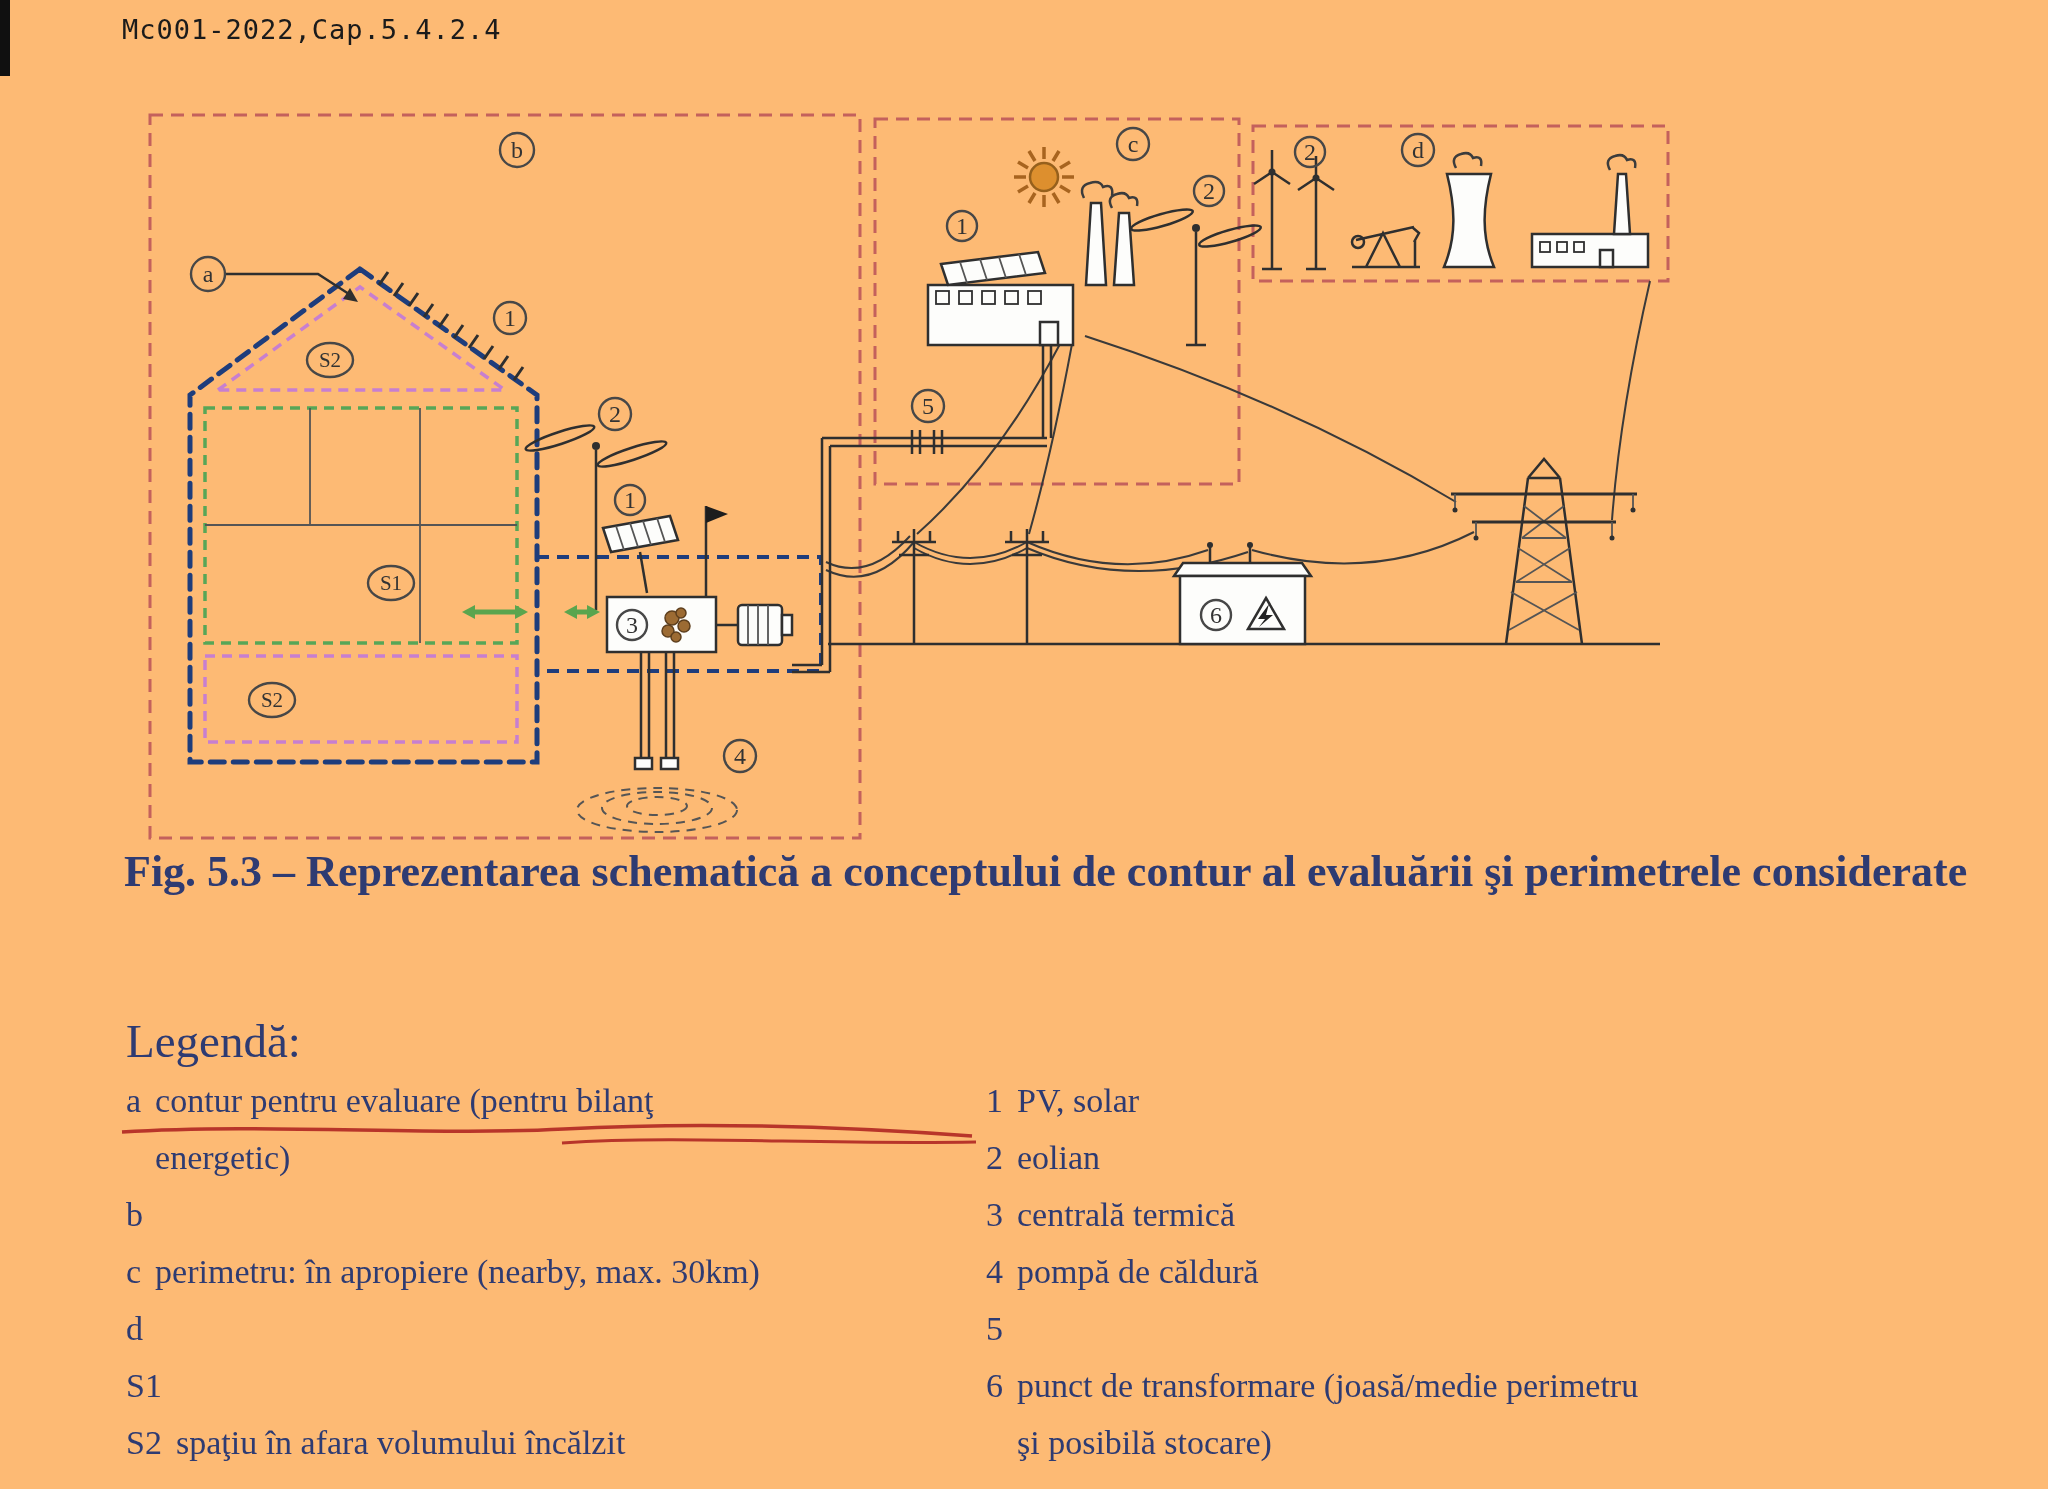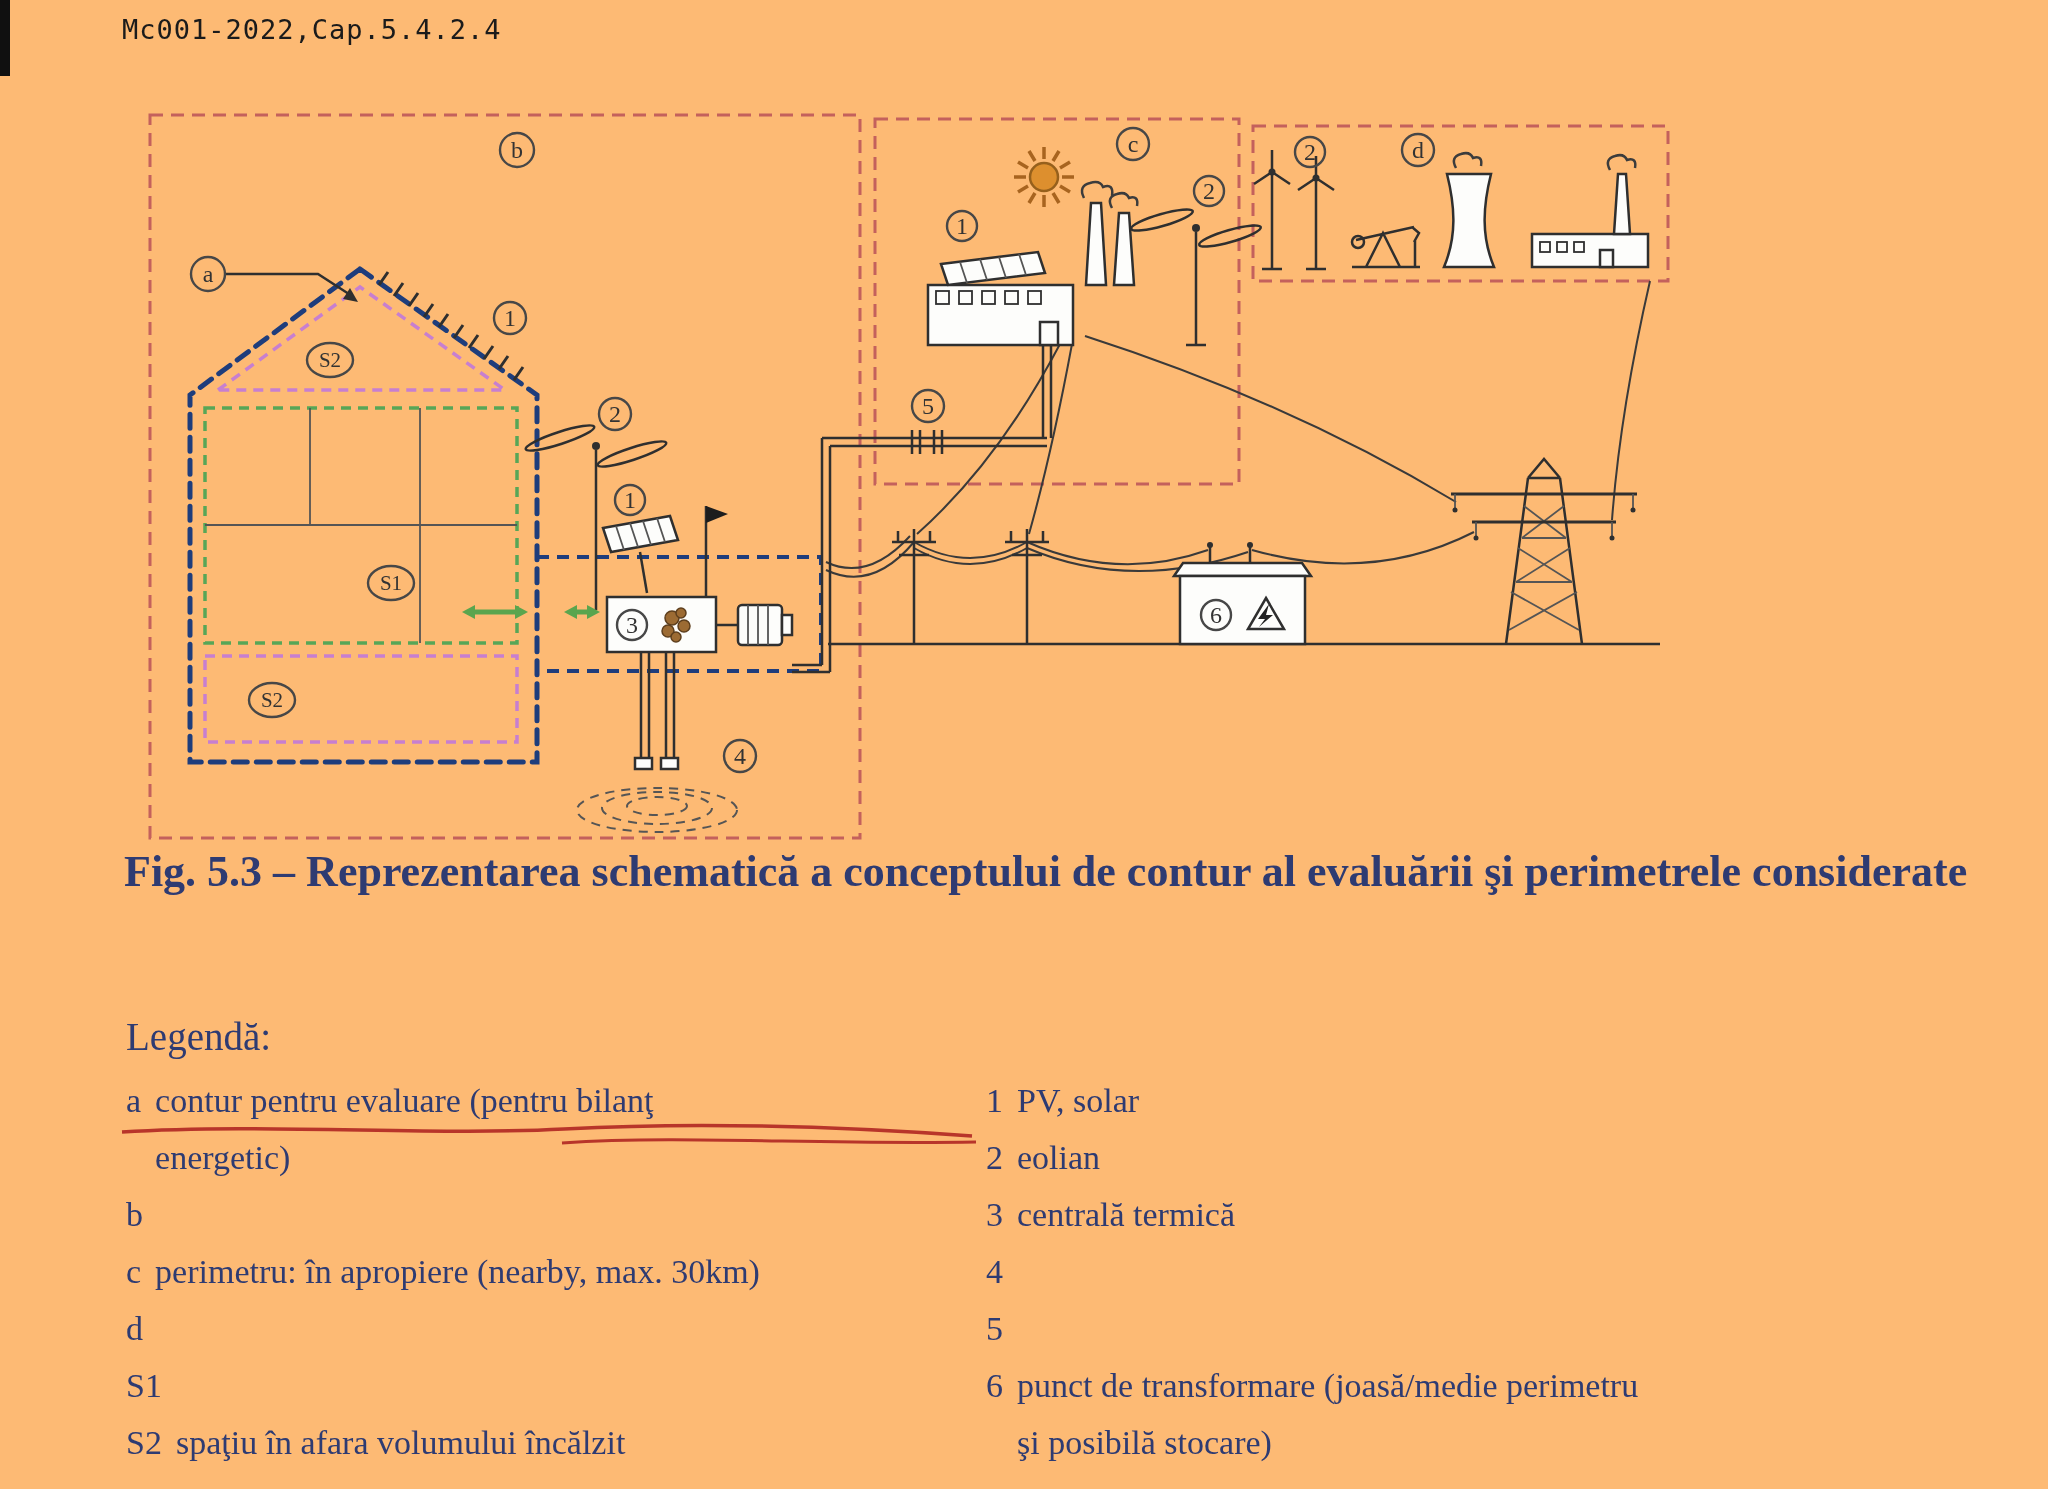--- a/index.html
+++ b/index.html
@@ -4,21 +4,21 @@
 <style>
   html,body{margin:0;padding:0;background:#e9e8e4;}
   .page{position:relative;width:2048px;height:1489px;background:#fdba74;overflow:hidden;
         font-family:"Liberation Serif",serif;}
   .scan-strip{position:absolute;left:0;top:0;width:10px;height:76px;background:#101010;}
   .header{position:absolute;left:122px;top:14px;font-family:"DejaVu Sans Mono",monospace;
           font-size:27px;letter-spacing:1px;color:#1b1b1b;white-space:pre;}
   .diagram{position:absolute;left:0;top:70px;}
   .caption1{position:absolute;left:124px;top:846px;font-size:44px;font-weight:bold;color:#2e3b72;}
   .caption2{position:absolute;left:642px;top:898px;font-size:38px;color:#2e3b72;}
-  .legend-title{position:absolute;left:126px;top:1014px;font-size:39px;color:#2e3b72;}
+  .legend-title{position:absolute;left:126px;top:1014px;font-size:47px;color:#2e3b72;}
   .legend-left{position:absolute;left:126px;top:1072px;}
   .legend-right{position:absolute;left:986px;top:1072px;width:700px;}
   .lrow{font-size:34px;line-height:57px;color:#2e3b72;display:flex;align-items:flex-start;}
   .lkey{margin-right:14px;flex:0 0 auto;}
   .ltext{max-width:640px;}
   .underline-svg{position:absolute;left:114px;top:1118px;}
 
   
   .redDash{fill:none;stroke:#c4615c;stroke-width:3;stroke-dasharray:13 8;}
   .navyDash{fill:none;stroke:#1e3d7c;stroke-width:5;stroke-dasharray:14 9;stroke-linecap:round;}
@@ -329,20 +329,21 @@
     <div class="lrow">
       <span class="lkey">2</span>
       <span class="ltext">eolian</span>
     </div>
     <div class="lrow">
       <span class="lkey">3</span>
       <span class="ltext">centrală termică</span>
     </div>
     <div class="lrow">
       <span class="lkey">4</span>
+      <span class="ltext">pompă de căldură</span>
     </div>
     <div class="lrow">
       <span class="lkey">5</span>
     </div>
     <div class="lrow">
       <span class="lkey">6</span>
       <span class="ltext">punct de transformare (joasă/medie perimetru şi posibilă stocare)</span>
     </div>
   </div>
 

